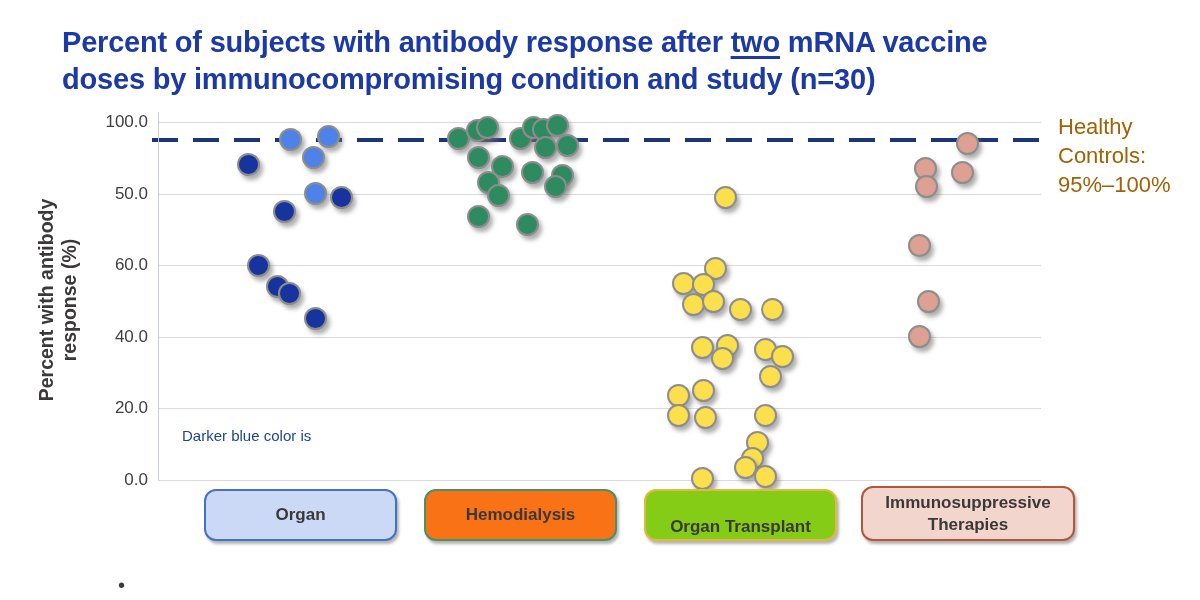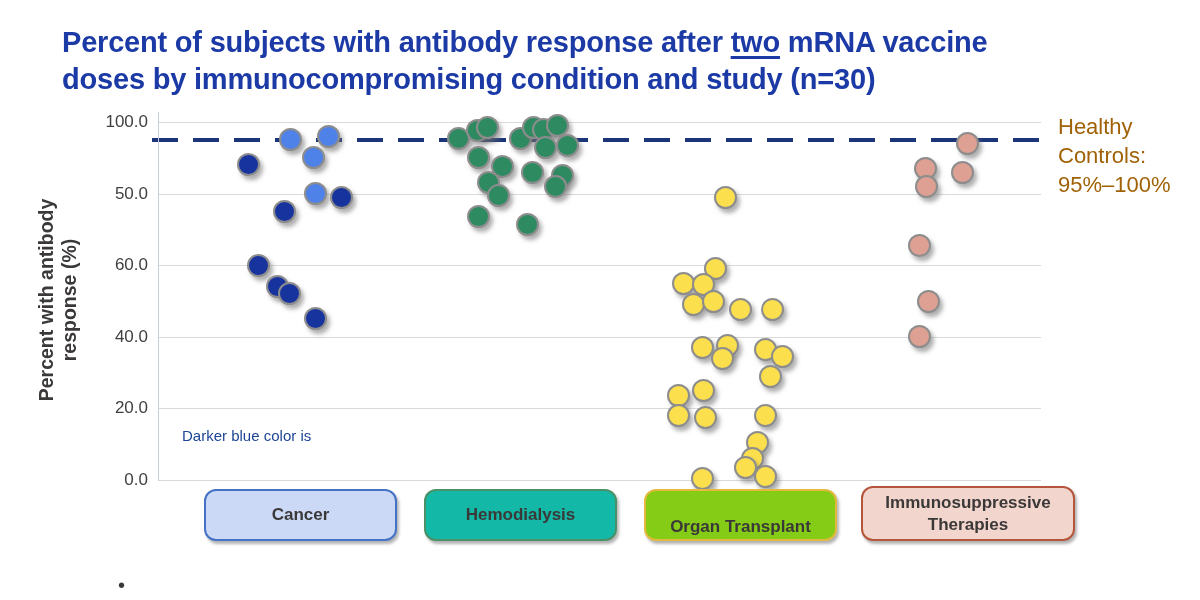--- a/index.html
+++ b/index.html
@@ -157,23 +157,23 @@
   <div>Darker blue color is</div>
 </div>
 
 <div class="abs healthy-label">
   <div>Healthy</div>
   <div>Controls:</div>
   <div>95%–100%</div>
 </div>
 
 <div class="pill pill-0" style="background: rgb(204, 217, 246); border-color: rgb(68, 114, 196);">
-  <span>Cancer</span>
+  <span>Organ</span>
 </div>
-<div class="pill pill-1" style="background: #14b8a6; border-color: rgb(74, 145, 104);">
+<div class="pill pill-1" style="background: #f97316; border-color: rgb(74, 145, 104);">
   <span>Hemodialysis</span>
 </div>
 <div class="pill pill-2" style="background: #84cc16; border-color: rgb(227, 185, 62); align-items: flex-end;">
   <span>Organ Transplant</span>
 </div>
 <div class="pill pill-3" style="background: rgb(242, 213, 204); border-color: rgb(180, 86, 60);">
   <span>Immunosuppressive Therapies</span>
 </div>
 
 <div class="abs footer-line">

